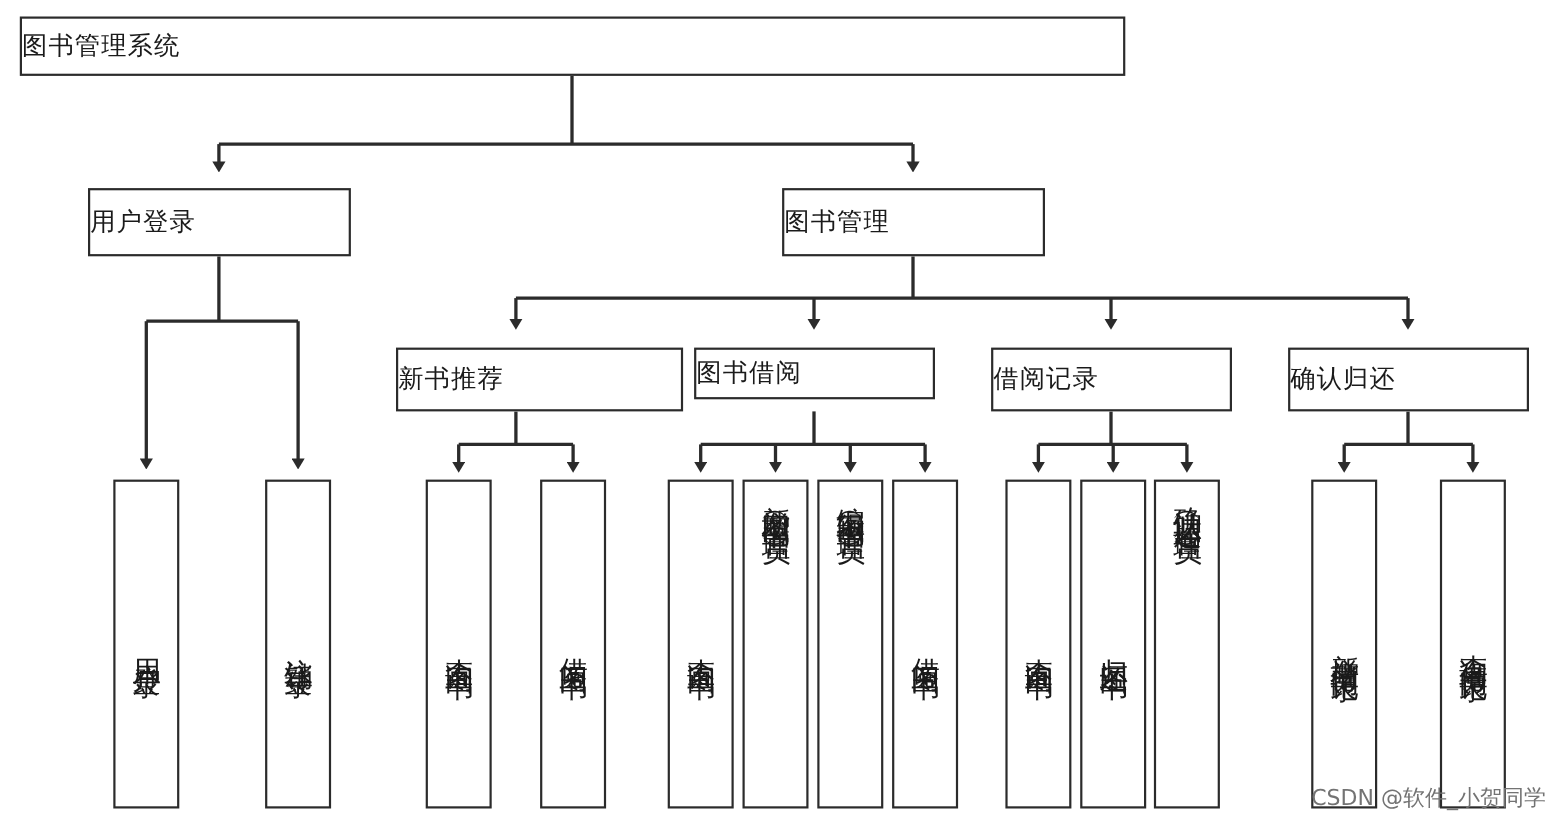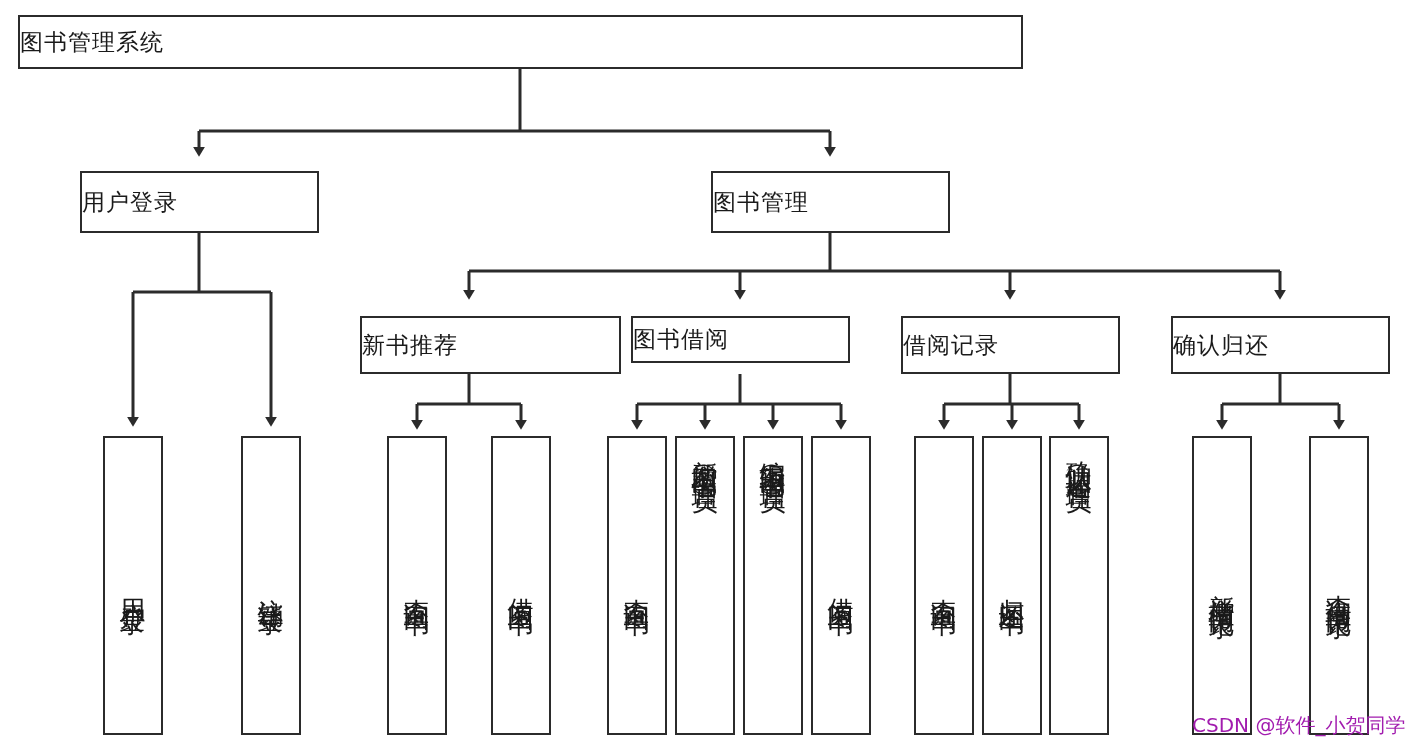--- a/index.html
+++ b/index.html
@@ -62,21 +62,21 @@
     line-height: 1;
     white-space: nowrap;
   }
   
   .node.vert.centered {
     align-items: center;
     padding-top: 0;
   }
   .watermark {
     position: absolute;
-    color: #a21caf;
+    color: #737373;
     font-size: 20px;
     white-space: nowrap;
     user-select: none;
   }
 </style>
 </head>
 <body>
 
 <div id="canvas">
 

